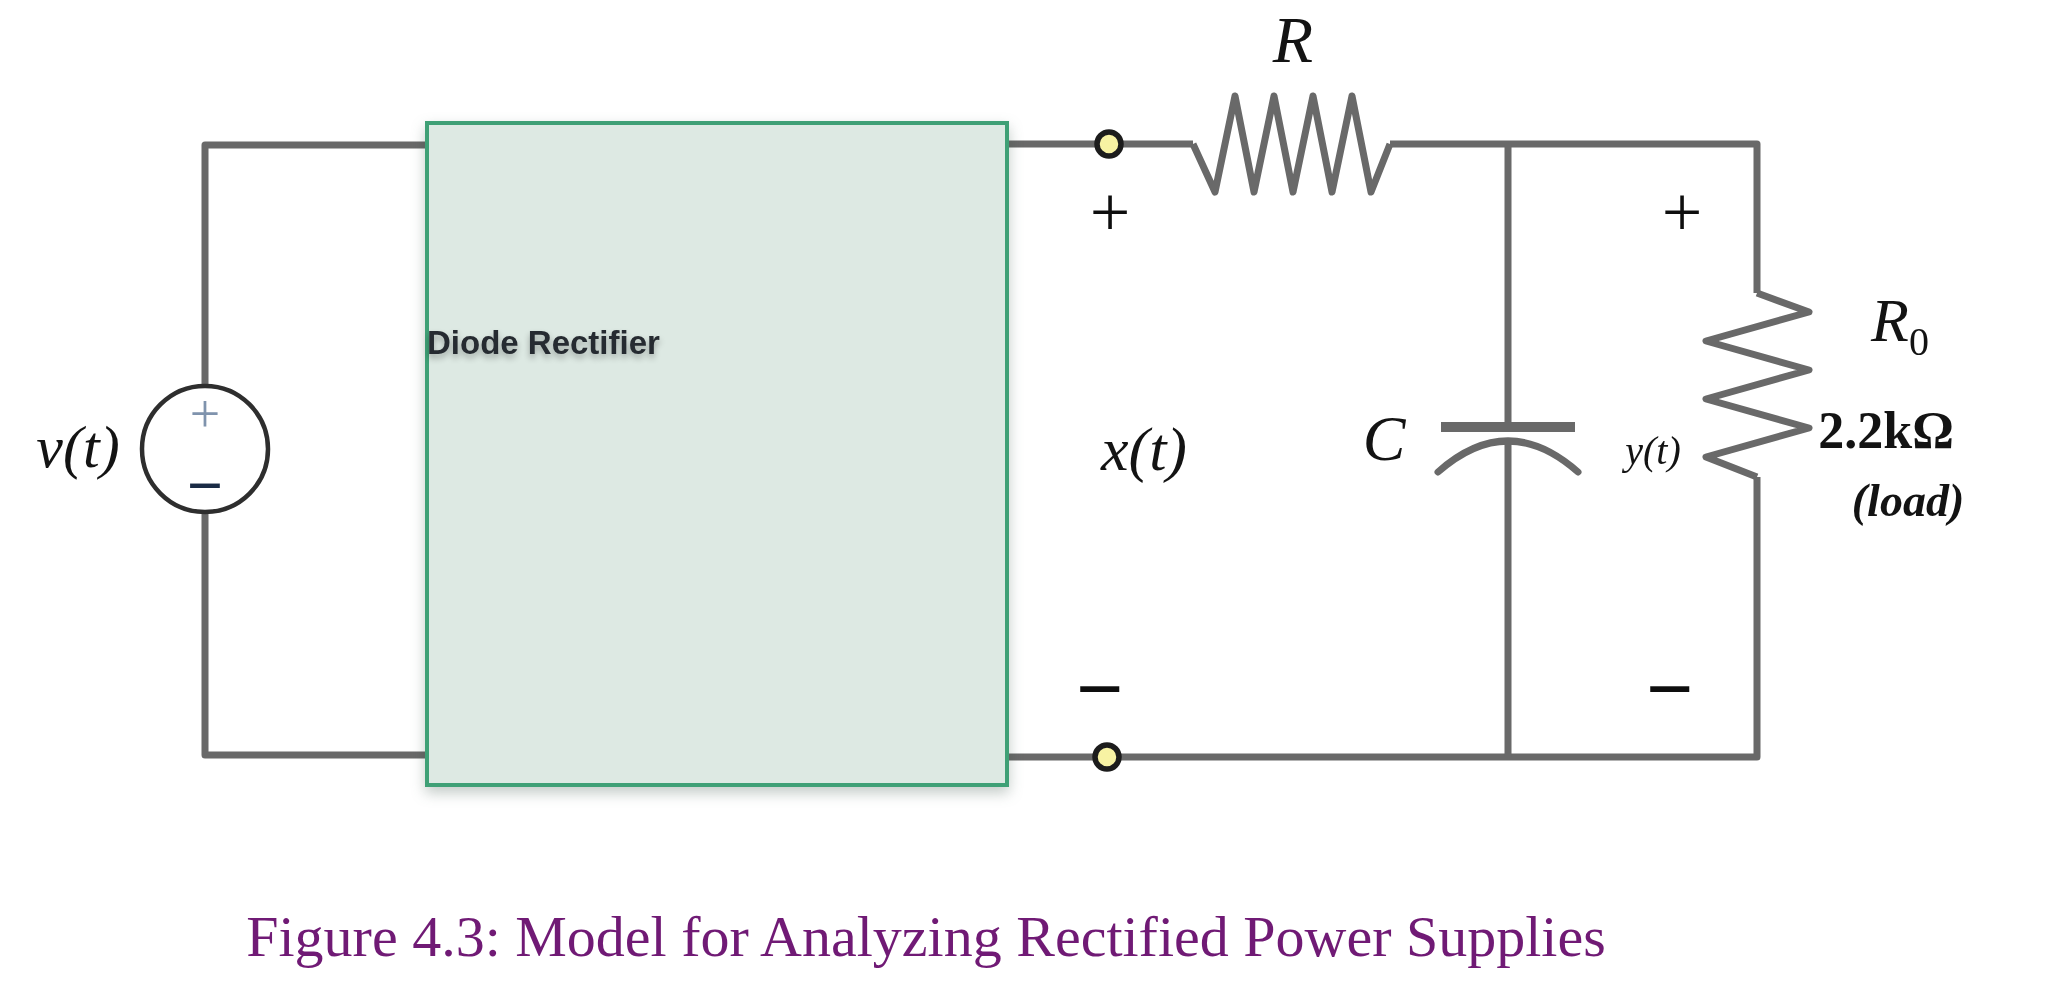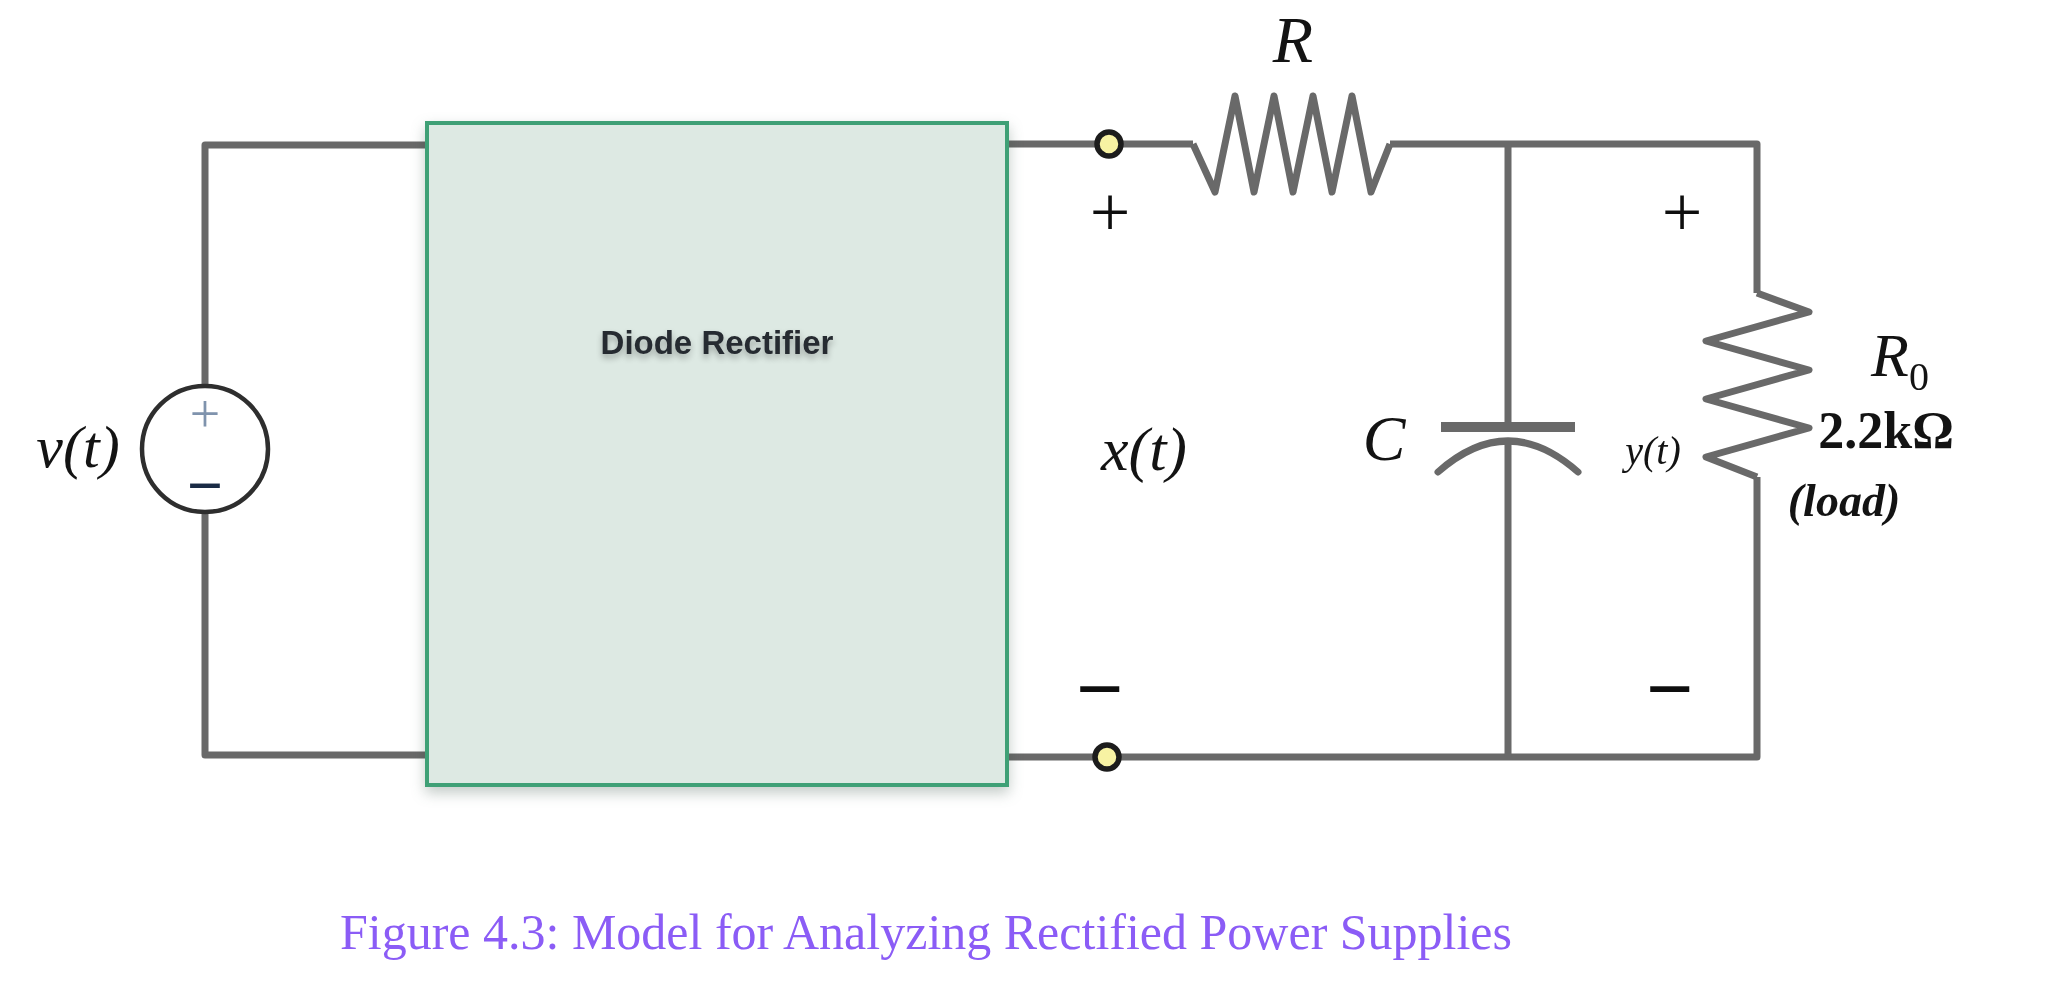--- a/index.html
+++ b/index.html
@@ -22,29 +22,28 @@
     font-family:"Liberation Serif",serif;font-style:italic;
     color:#131313;white-space:nowrap;line-height:1;
   }
   .pol{
     position:absolute;transform:translate(-50%,-50%);
     font-family:"Liberation Serif",serif;color:#0e0e0e;
     line-height:1;white-space:nowrap;
   }
   .boxtext{
     position:absolute;left:427px;top:321px;width:580px;
-    text-align:center;
     font-family:"Liberation Sans",sans-serif;
     font-weight:700;font-size:33px;line-height:44px;
     color:#262b31;
     text-shadow:0 4px 6px rgba(0,0,0,0.30);
   }
   .caption{
     position:absolute;left:926px;top:903px;transform:translateX(-50%);
-    font-family:"Liberation Serif",serif;font-size:50px;color:#8b5cf6;
+    font-family:"Liberation Serif",serif;font-size:58px;color:#701a75;
     white-space:nowrap;
   }
   .sub{font-size:40px;font-style:normal;vertical-align:-14px;}
   .rload-val{font-style:normal;font-weight:700;}
   .rload-note{font-weight:700;}
 </style>
 </head>
 <body>
 
 <div id="canvas">
@@ -90,19 +89,19 @@
   <div class="pol" style="left:1100px;top:689px;font-size:84px;font-weight:700;">−</div>
 
   <div class="mlabel" style="left:1293px;top:40px;font-size:66px;">R</div>
 
   <div class="mlabel" style="left:1384px;top:439px;font-size:64px;">C</div>
 
   <div class="pol" style="left:1682px;top:212px;font-size:72px;">+</div>
   <div class="mlabel" style="left:1653px;top:451px;font-size:40px;">y(t)</div>
   <div class="pol" style="left:1670px;top:689px;font-size:84px;font-weight:700;">−</div>
 
-  <div class="mlabel" style="left:1900px;top:360px;font-size:62px;"><span>R</span><span class="sub">0</span></div>
+  <div class="mlabel" style="left:1900px;top:325px;font-size:62px;"><span>R</span><span class="sub">0</span></div>
   <div class="mlabel rload-val" style="left:1886px;top:431px;font-size:52px;text-align:center;">2.2kΩ</div>
-  <div class="mlabel rload-note" style="left:1844px;top:501px;font-size:46px;">(load)</div>
+  <div class="mlabel rload-note" style="left:1908px;top:501px;font-size:46px;">(load)</div>
 
   <div class="caption">Figure 4.3: Model for Analyzing Rectified Power Supplies</div>
 
 </div>
 
 </body></html>

